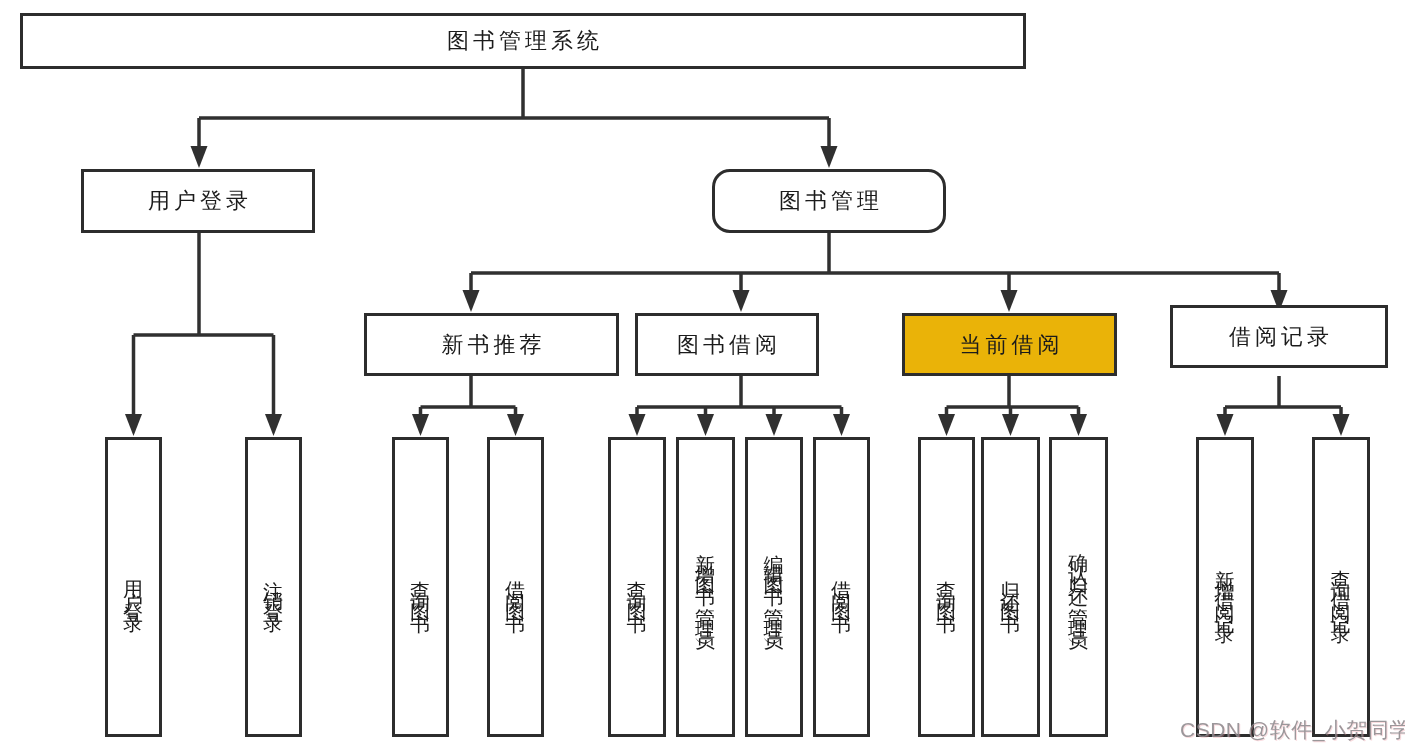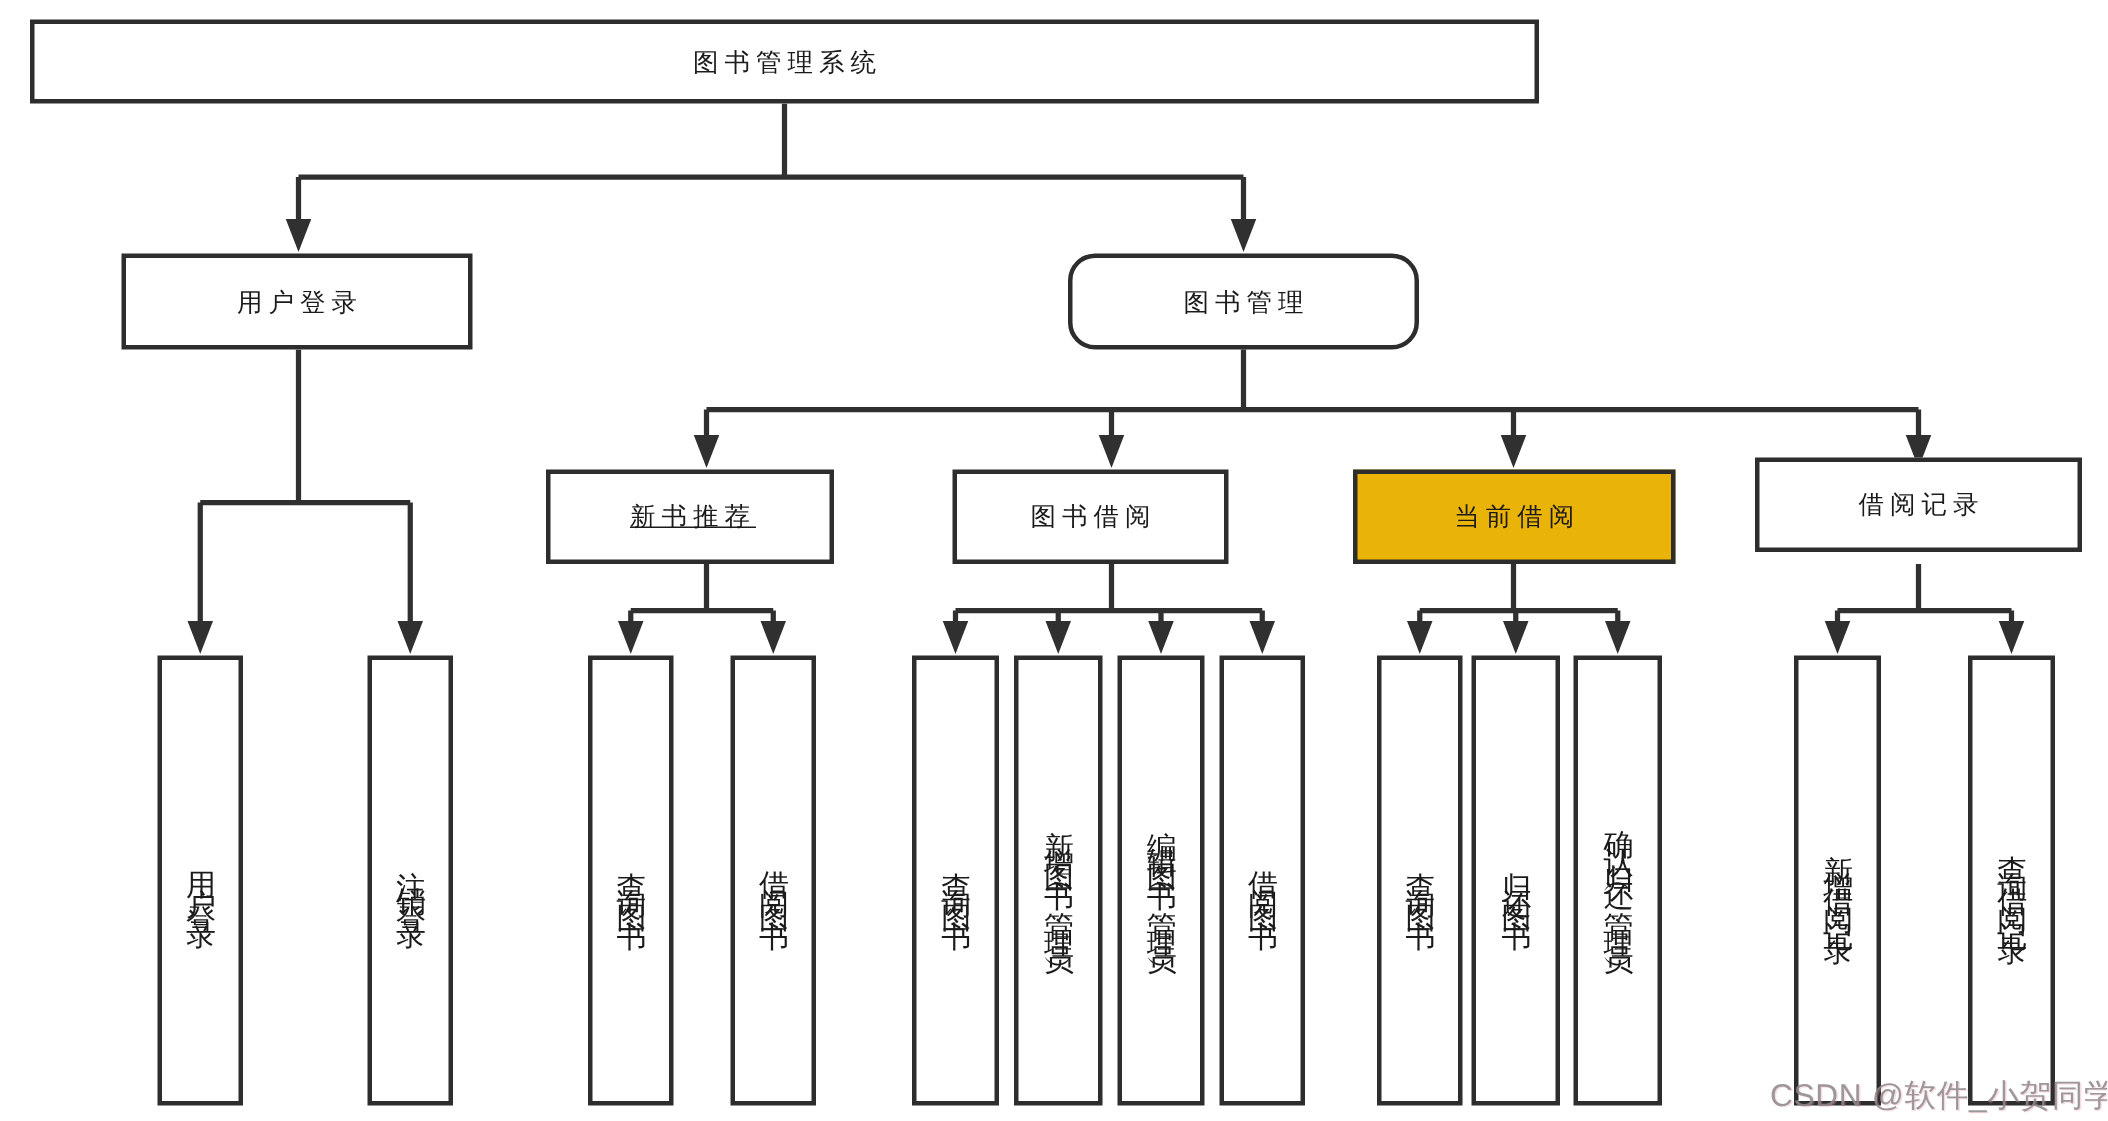--- a/index.html
+++ b/index.html
@@ -22,21 +22,21 @@
     box-sizing: border-box;
     background: #ffffff;
     border: 3px solid #2d2d2d;
     display: flex;
     align-items: center;
     justify-content: center;
     z-index: 2;
     color: #1b1b1b;
   }
   .hbox {
-    font-size: 17px;
+    font-size: 22px;
     letter-spacing: 4px;
     text-indent: 4px;
     white-space: nowrap;
   }
   .vbox .vtext {
     writing-mode: vertical-rl;
     -webkit-writing-mode: vertical-rl;
     text-orientation: mixed;
     -webkit-text-orientation: mixed;
     font-size: 20px;
@@ -105,21 +105,21 @@
     <span>图书管理系统</span>
   </div>
 
   <div class="node hbox" style="left: 81px; top: 169px; width: 234px; height: 64px; border-color: rgb(45, 45, 45); background: rgb(255, 255, 255); color: rgb(27, 27, 27);">
     <span>用户登录</span>
   </div>
   <div class="node hbox" style="left: 712px; top: 169px; width: 234px; height: 64px; border-color: rgb(45, 45, 45); background: rgb(255, 255, 255); color: rgb(27, 27, 27); border-radius: 18px;">
     <span>图书管理</span>
   </div>
 
-  <div class="node hbox" style="left: 364px; top: 313px; width: 192px; height: 63px; border-color: rgb(45, 45, 45); background: rgb(255, 255, 255); color: rgb(27, 27, 27); text-decoration: underline;">
+  <div class="node hbox" style="left: 364px; top: 313px; width: 255px; height: 63px; border-color: rgb(45, 45, 45); background: rgb(255, 255, 255); color: rgb(27, 27, 27);">
     <span>新书推荐</span>
   </div>
   <div class="node hbox" style="left: 635px; top: 313px; width: 184px; height: 63px; border-color: rgb(45, 45, 45); background: rgb(255, 255, 255); color: rgb(27, 27, 27);">
     <span>图书借阅</span>
   </div>
   <div class="node hbox" style="left: 902px; top: 313px; width: 215px; height: 63px; border-color: rgb(45, 45, 45); background: #eab308; color: rgb(27, 27, 27);">
     <span>当前借阅</span>
   </div>
   <div class="node hbox" style="left: 1170px; top: 305px; width: 218px; height: 63px; border-color: rgb(45, 45, 45); background: rgb(255, 255, 255); color: rgb(27, 27, 27);">
     <span>借阅记录</span>

